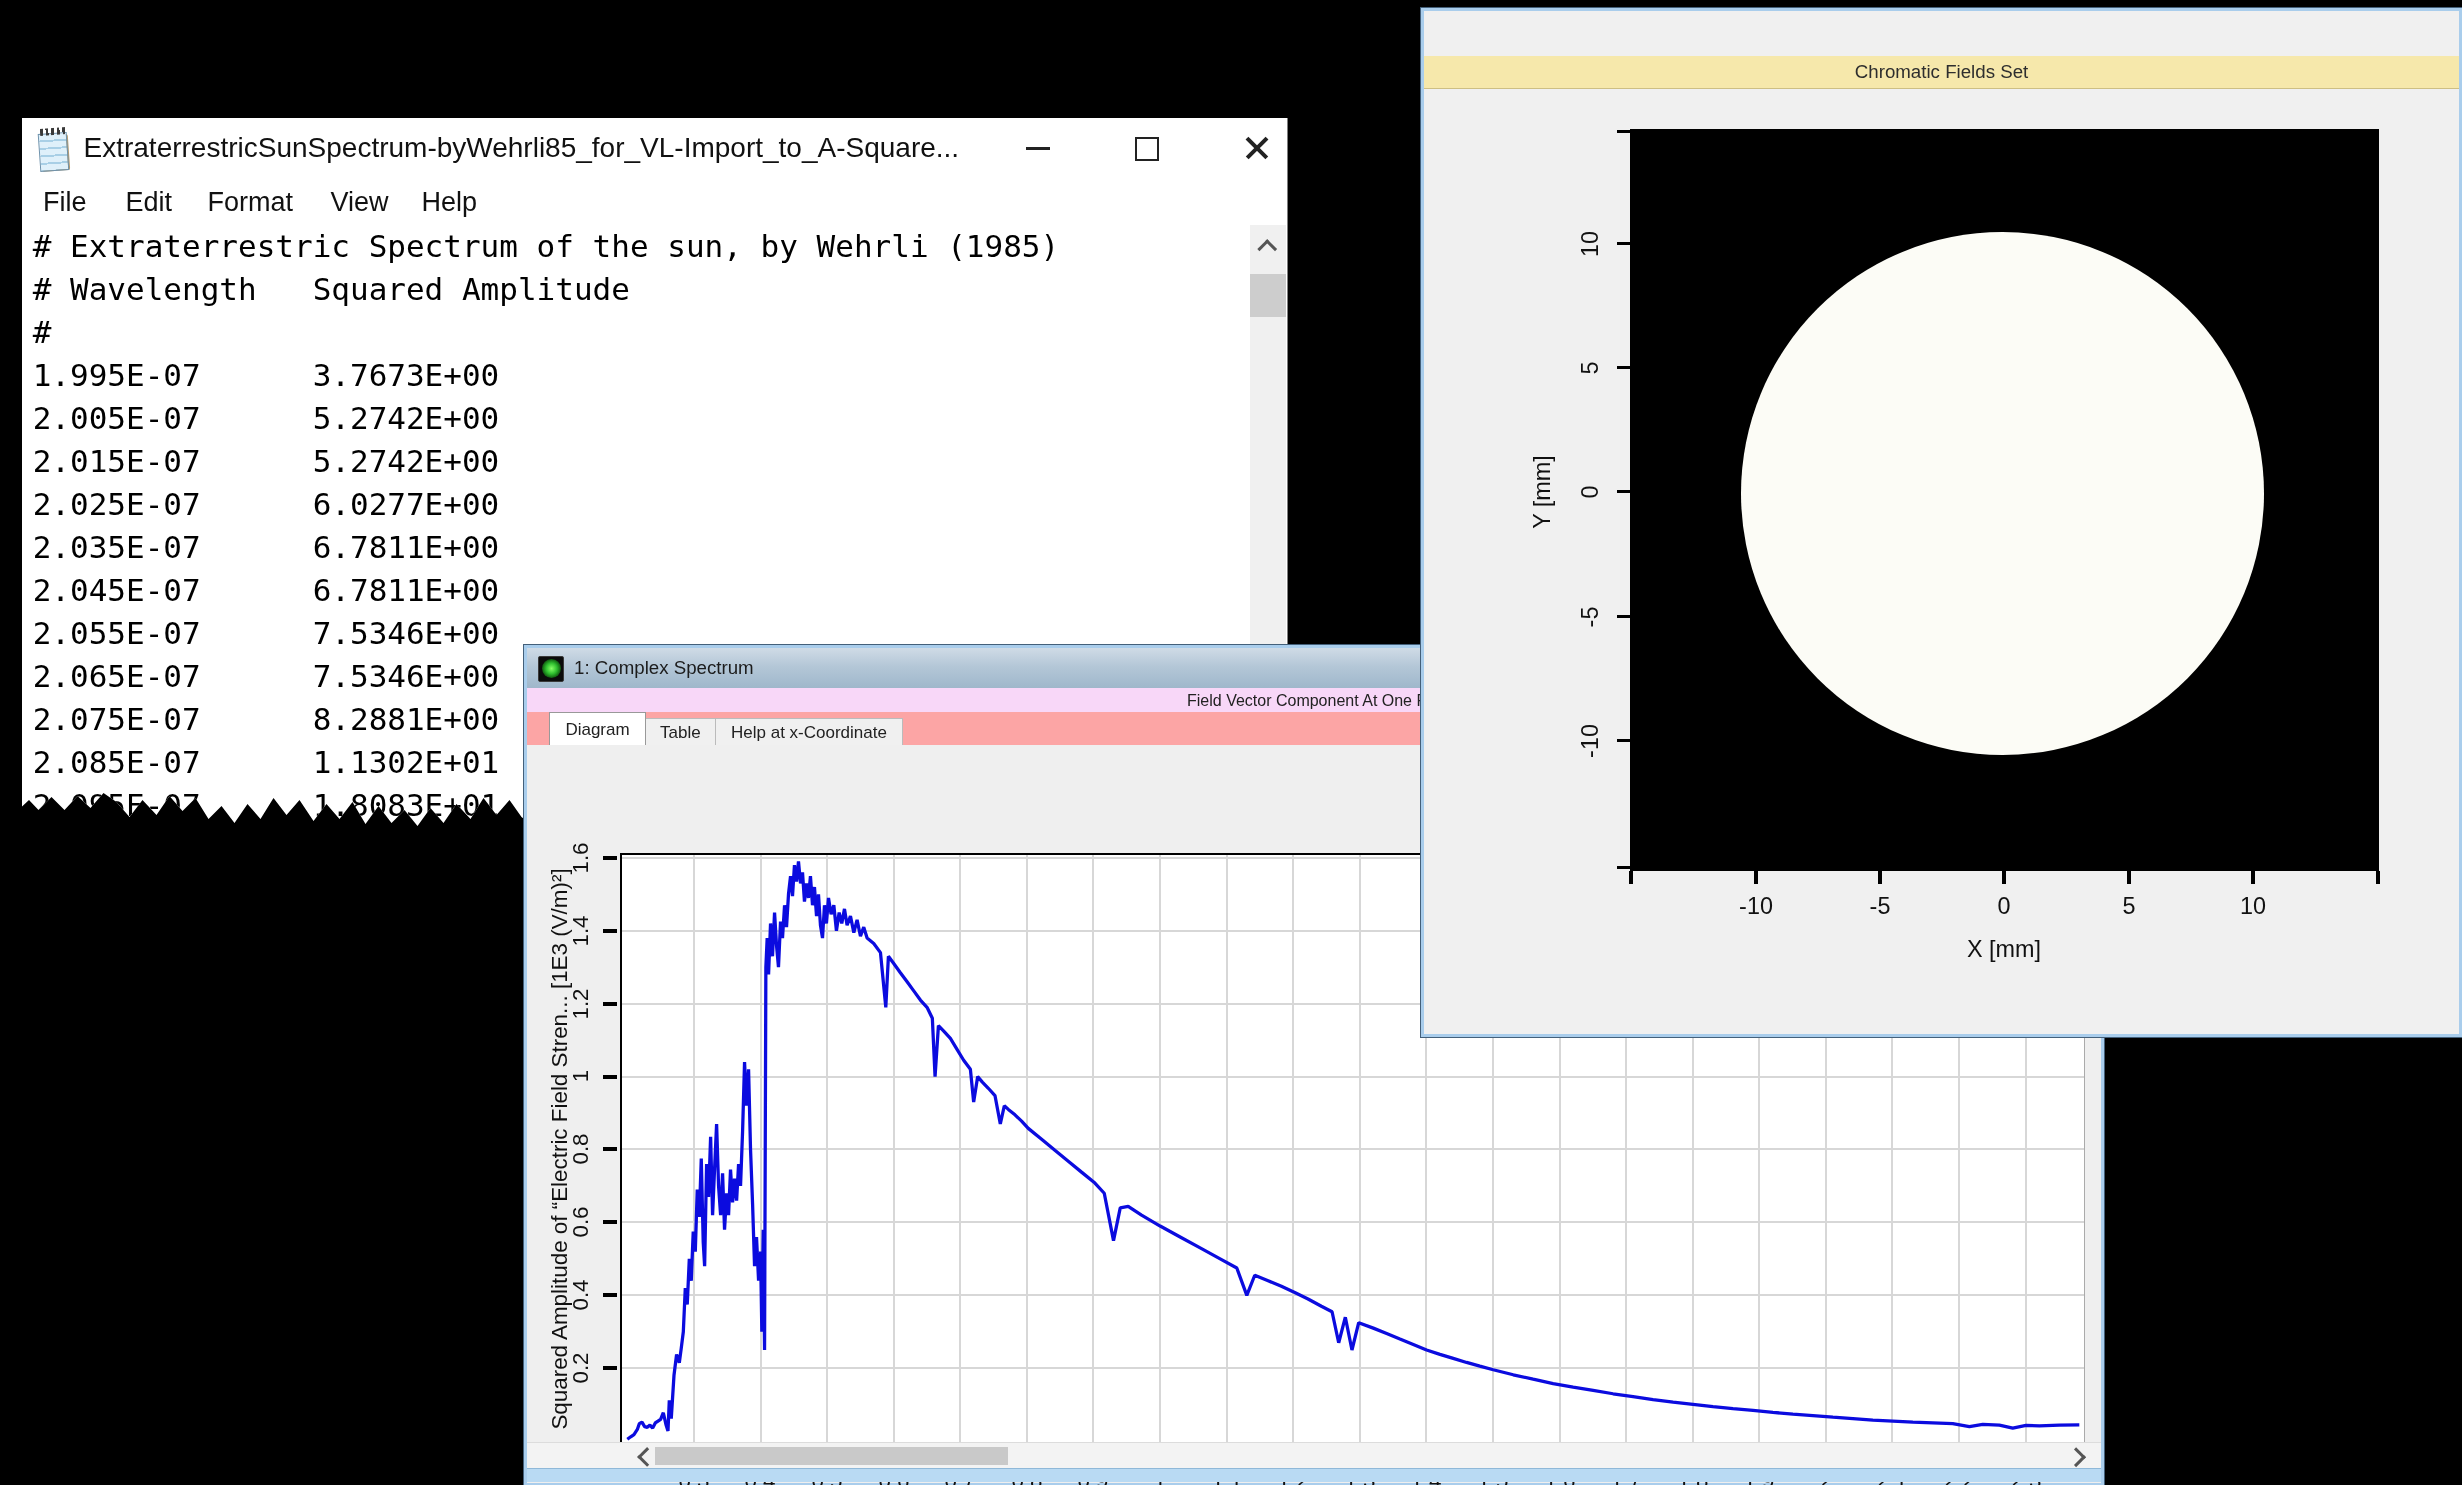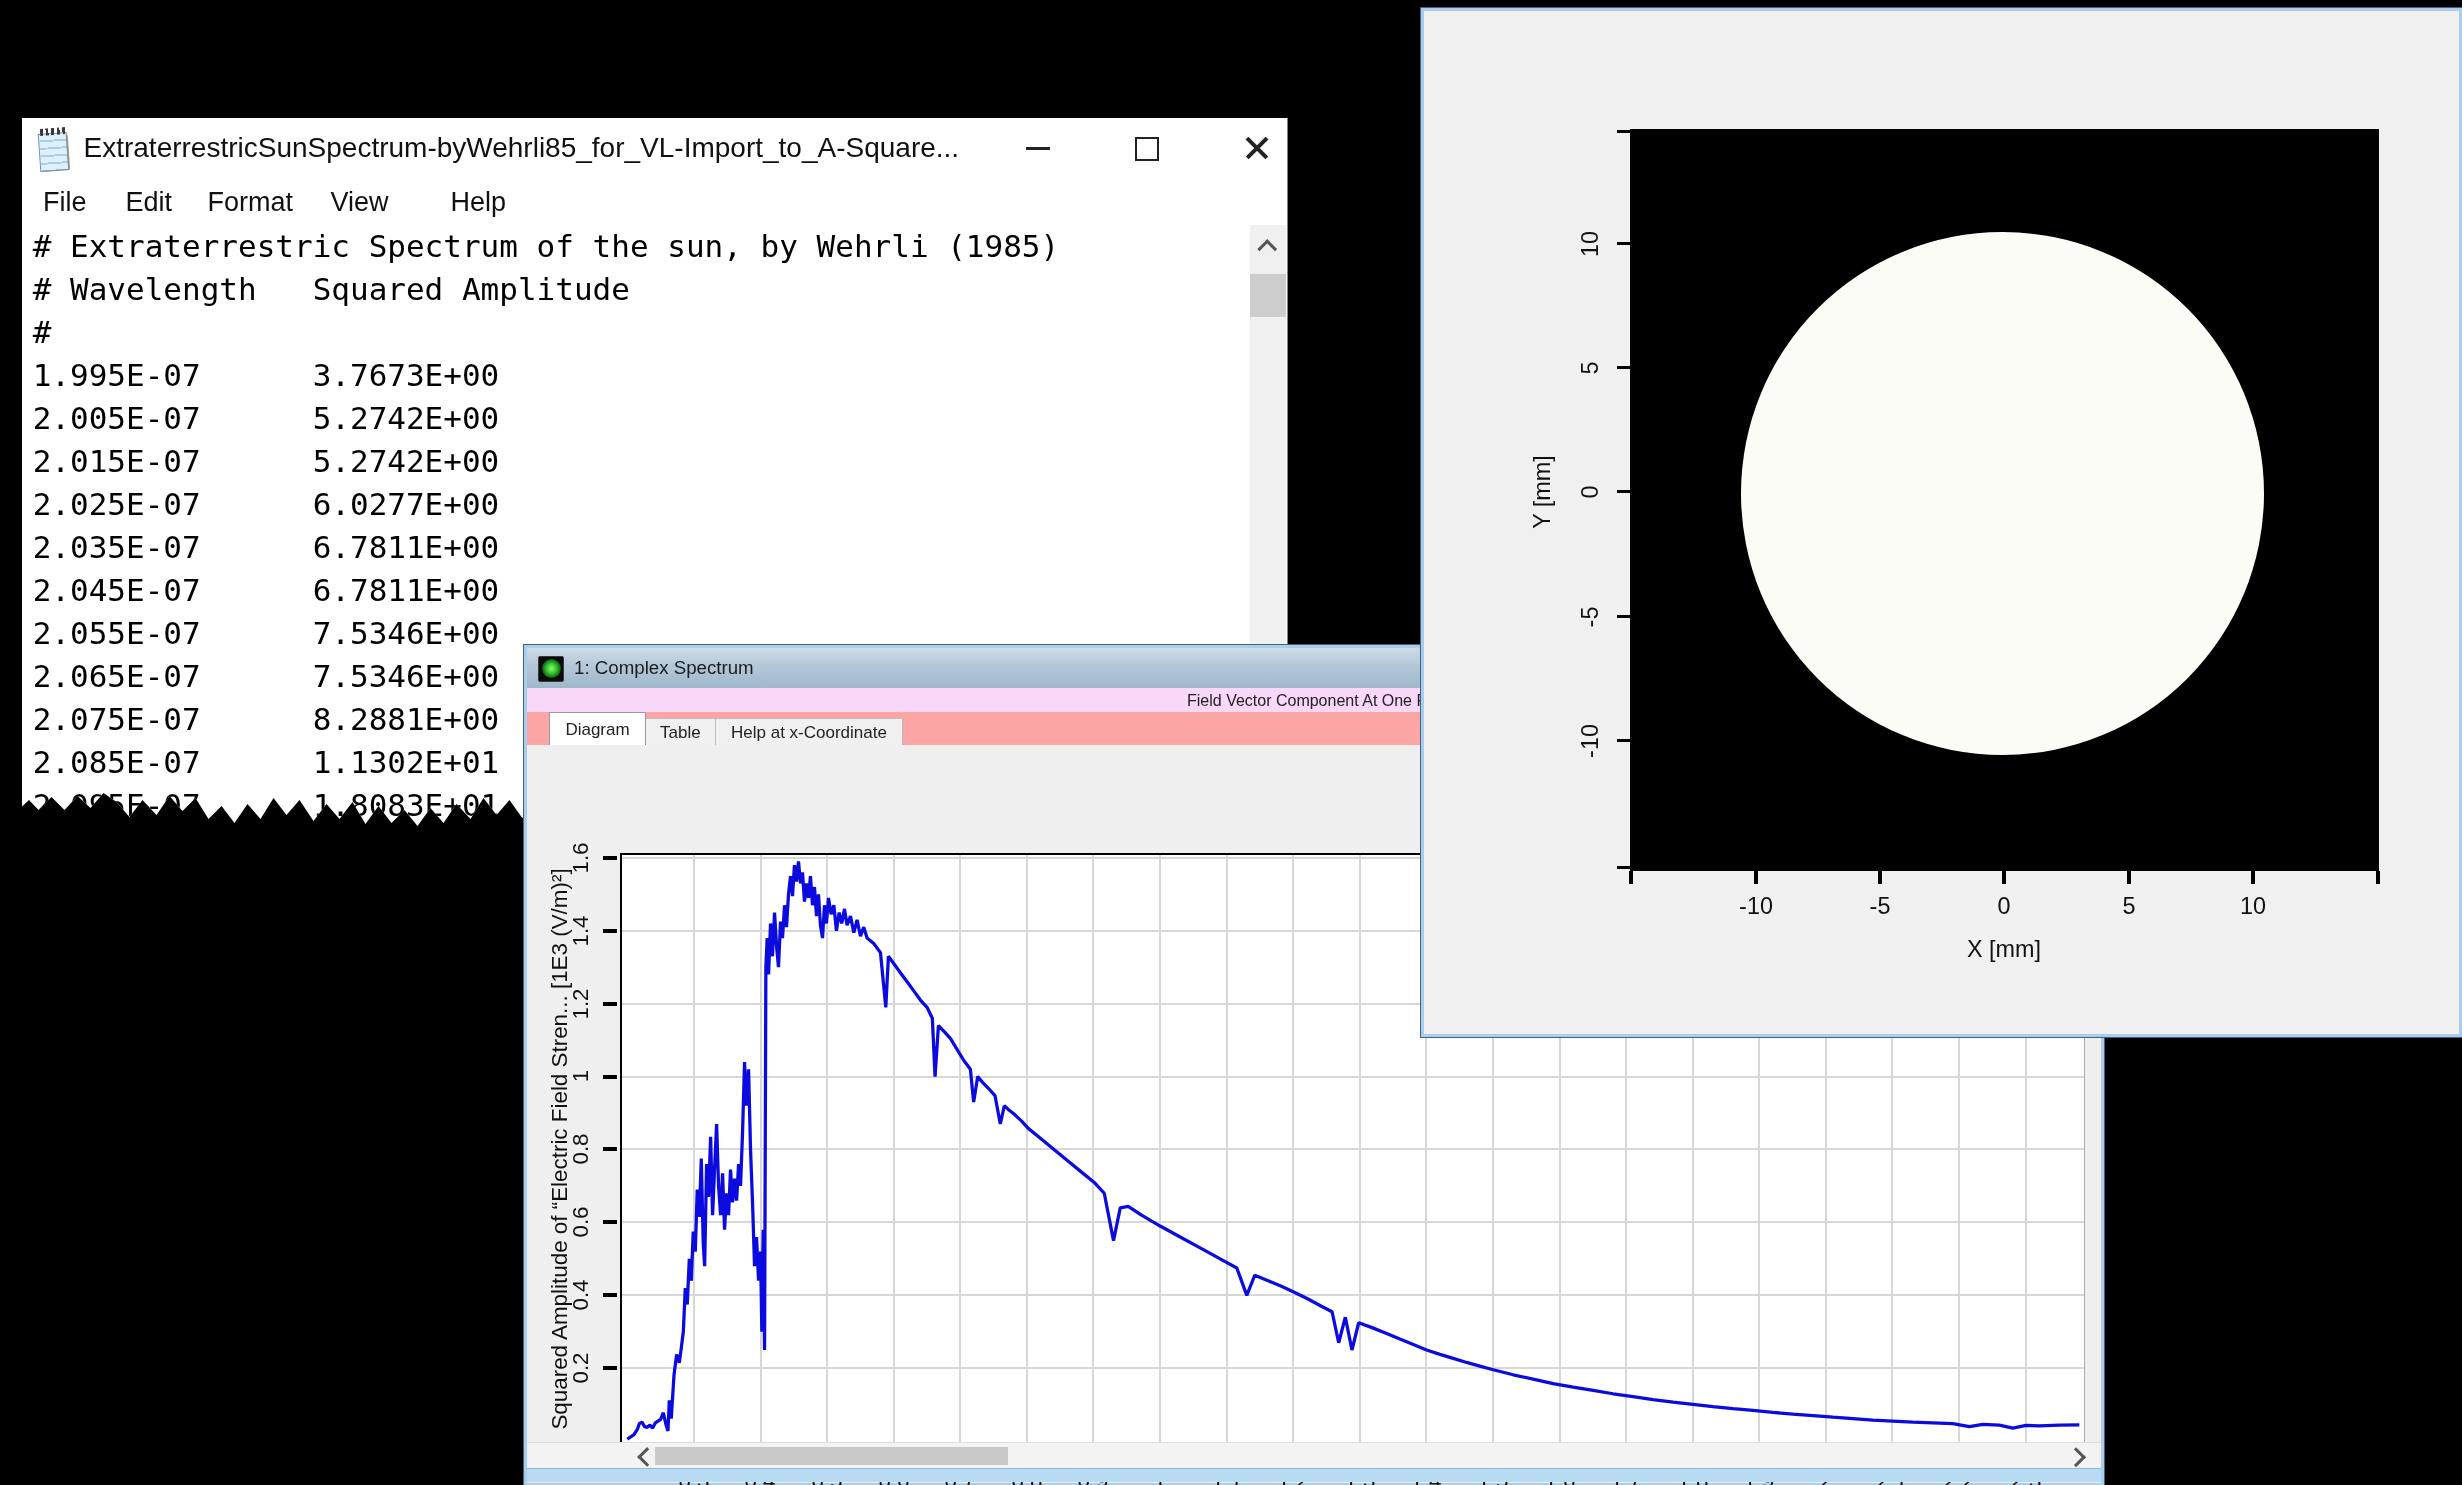--- a/index.html
+++ b/index.html
@@ -122,21 +122,21 @@
       <div class="np-btn" style="left:1214px;">
           <div class="np-glyph-x1"></div>
           <div class="np-glyph-x2"></div>
         </div>
     </div>
     <div class="abs" id="np-menubar" style="left:0;top:60px;width:1266px;height:49px;">
         <div class="np-menu-item" style="left: 21.5px;">File</div>
         <div class="np-menu-item" style="left: 104px;">Edit</div>
         <div class="np-menu-item" style="left: 186px;">Format</div>
         <div class="np-menu-item" style="left: 309px;">View</div>
-        <div class="np-menu-item" style="left: 400px; margin-left: 29px;">Help</div>
+        <div class="np-menu-item" style="left: 400px;">Help</div>
       </div>
     <div id="np-lines"><div># Extraterrestric Spectrum of the sun, by Wehrli (1985)</div><div># Wavelength   Squared Amplitude</div><div>#</div><div>1.995E-07      3.7673E+00</div><div>2.005E-07      5.2742E+00</div><div>2.015E-07      5.2742E+00</div><div>2.025E-07      6.0277E+00</div><div>2.035E-07      6.7811E+00</div><div>2.045E-07      6.7811E+00</div><div>2.055E-07      7.5346E+00</div><div>2.065E-07      7.5346E+00</div><div>2.075E-07      8.2881E+00</div><div>2.085E-07      1.1302E+01</div><div>2.095E-07      1.8083E+01</div></div>
     <div id="np-scrollbar">
       <div class="chev chev-up" style="left:10.3px;top:17px;"></div>
       <div id="np-thumb"></div>
     </div>
   </div>
 
   <div id="spwin" class="vl-window">
     <div id="sp-titlebar" class="vl-titlebar">
@@ -254,20 +254,21 @@
     </div>
     <div id="sp-scrollbar">
       <div class="chev chev-left" style="left:113px;top:6.5px;"></div>
       <div id="sp-thumb"></div>
       <div class="chev chev-right" style="left:1542px;top:6.5px;"></div>
     </div>
     <div id="sp-bottomstrip"></div>
   </div>
 
   <div id="pwwin" class="vl-window">
+    <div id="pw-yellowbar">Chromatic Fields Set</div>
     <div id="pw-image">
       <div id="pw-circle"></div>
     </div>
     <div id="pw-xaxis-title">X [mm]</div>
     <div id="pw-yaxis-title">Y [mm]</div>
   <div class="pw-xtickmark" style="left: 330px;"></div>
       <div class="pw-xticklabel" style="left: 332px;">-10</div>
       <div class="pw-xtickmark" style="left: 454px;"></div>
       <div class="pw-xticklabel" style="left: 456px;">-5</div>
       <div class="pw-xtickmark" style="left: 578px;"></div>

